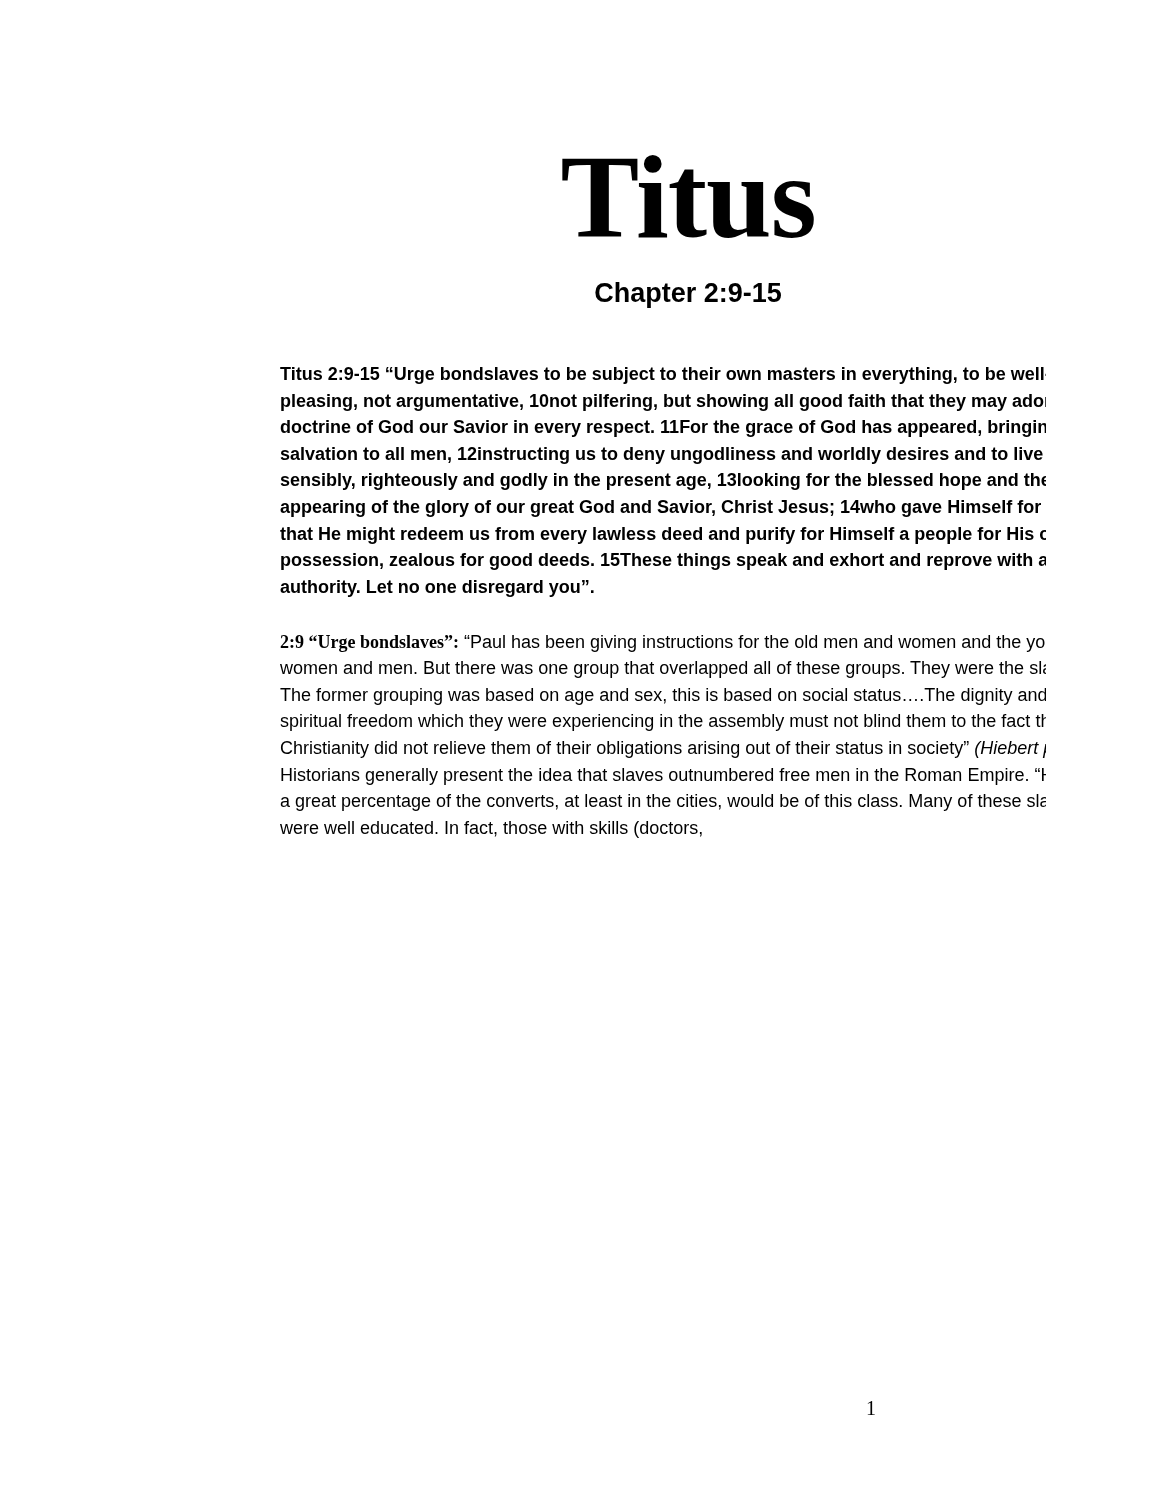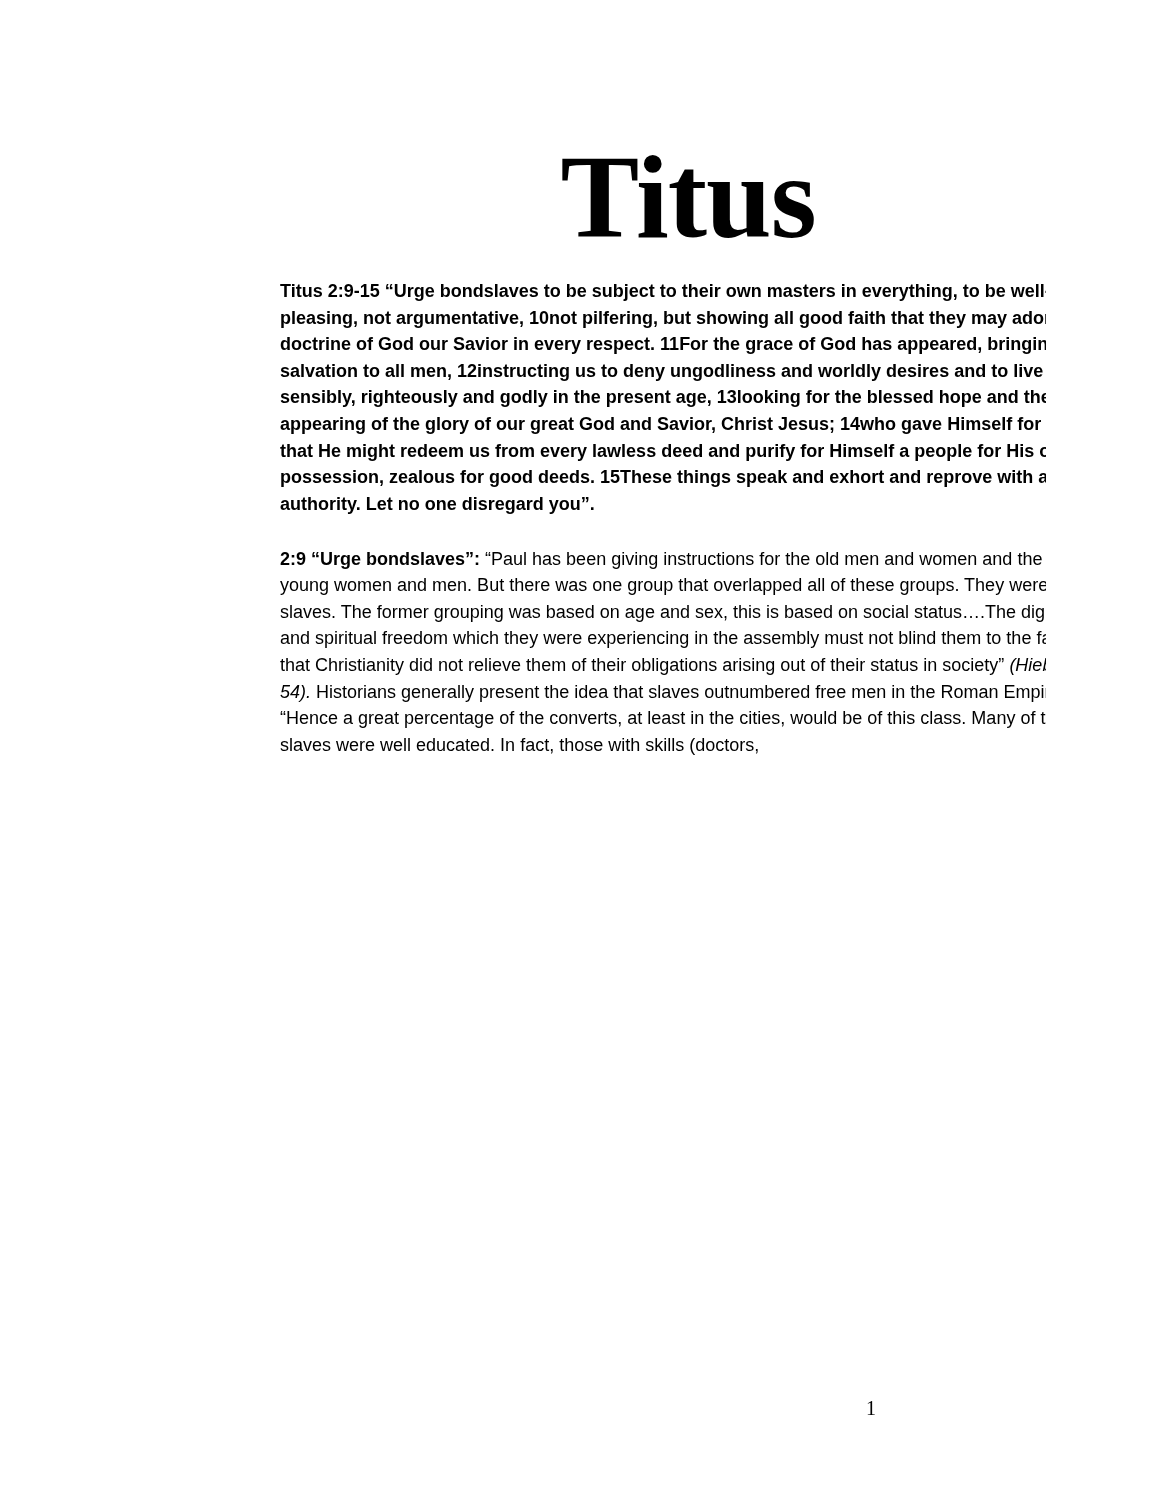--- a/index.html
+++ b/index.html
@@ -47,20 +47,21 @@
     line-height: 1.48;
     color: #000000;
     margin: 0 0 28px 0;
     text-align: left;
   }
   p.scripture {
     font-weight: bold;
   }
   .lead-bold {
     font-weight: bold;
+    font-family: Liberation Serif, serif;
   }
   .italic {
     font-style: italic;
   }
   .page-number {
     position: absolute;
     right: 170px;
     bottom: 92px;
     font-family: "Liberation Serif", serif;
     font-size: 20px;
@@ -68,20 +69,21 @@
   }
 </style>
 </head>
 <body>
 
 <div class="page">
   <div class="content">
 
     <h1 class="doc-title">Titus</h1>
 
+    <h2 class="doc-subtitle">Chapter 2:9-15</h2>
 
     <p class="body-para scripture">Titus 2:9-15 “Urge bondslaves to be subject to their own masters in everything, to be well-pleasing, not argumentative, 10not pilfering, but showing all good faith that they may adorn the doctrine of God our Savior in every respect. 11For the grace of God has appeared, bringing salvation to all men, 12instructing us to deny ungodliness and worldly desires and to live sensibly, righteously and godly in the present age, 13looking for the blessed hope and the appearing of the glory of our great God and Savior, Christ Jesus; 14who gave Himself for us, that He might redeem us from every lawless deed and purify for Himself a people for His own possession, zealous for good deeds. 15These things speak and exhort and reprove with all authority. Let no one disregard you”.</p>
 
     <p class="body-para">
       <span class="lead-bold">2:9 “Urge bondslaves”:</span><span> “Paul has been giving instructions for the old men and women and the young women and men.  But there was one group that overlapped all of these groups.  They were the slaves.  The former grouping was based on age and sex, this is based on social status….The dignity and spiritual freedom which they were experiencing in the assembly must not blind them to the fact that Christianity did not relieve them of their obligations arising out of their status in society” </span><span class="italic">(Hiebert p. 54).</span><span>  Historians generally present the idea that slaves outnumbered free men in the Roman Empire.  “Hence a great percentage of the converts, at least in the cities, would be of this class.  Many of these slaves were well educated.  In fact, those with skills (doctors,</span>
     </p>
 
   </div>
 
   <div class="page-number">1</div>

